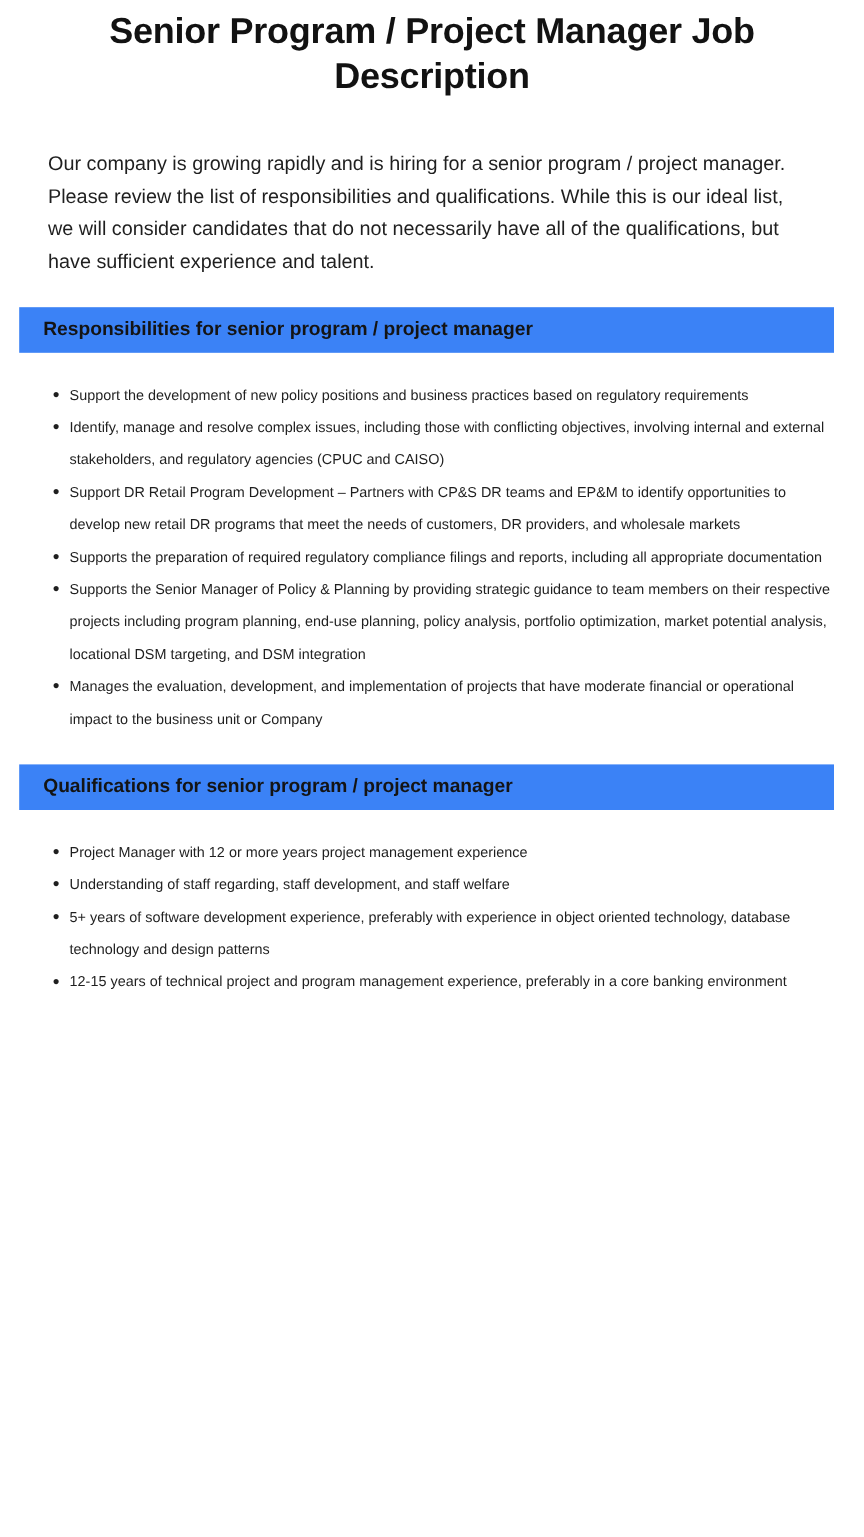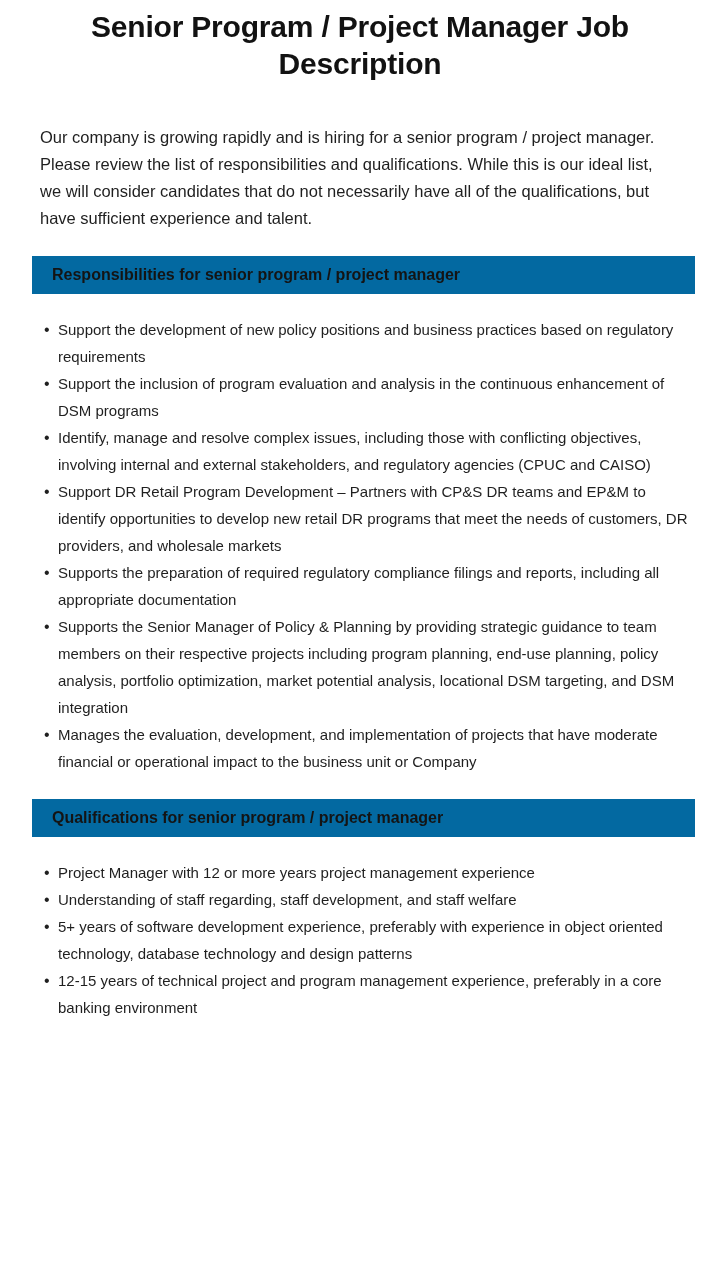--- a/index.html
+++ b/index.html
@@ -42,41 +42,41 @@
     line-height: 27px;
     color: #1f1f1f;
     text-align: left;
   }
 
   
   .section {
     margin: 0;
   }
   .section-header {
-    background: #0369a1;
-    margin: 24px 25px 0 32px;
+    background: #3b82f6;
+    margin: 24px 25px 0 16px;
     padding: 9px 0 9px 20px;
     font-size: 16px;
     line-height: 20px;
     font-weight: 700;
     color: #141414;
     box-sizing: border-box;
   }
 
   
   ul.bullets {
     list-style: none;
     margin: 0;
     padding: 22px 28px 0 44px;
   }
   ul.bullets li {
     position: relative;
     padding-left: 14px;
     margin: 0 0 0 0;
-    font-size: 15px;
+    font-size: 12px;
     line-height: 27px;
     color: #1f1f1f;
   }
   ul.bullets li::before {
     content: "\2022";
     position: absolute;
     left: 0;
     top: 0;
     font-size: 16px;
     line-height: 27px;
@@ -93,21 +93,20 @@
 <div class="page">
 
   <h1 class="doc-title">Senior Program / Project Manager Job Description</h1>
 
   <p class="intro">Our company is growing rapidly and is hiring for a senior program / project manager. Please review the list of responsibilities and qualifications. While this is our ideal list, we will consider candidates that do not necessarily have all of the qualifications, but have sufficient experience and talent.</p>
 
   <div class="section">
     <div class="section-header">Responsibilities for senior program / project manager</div>
     <ul class="bullets">
       <li>Support the development of new policy positions and business practices based on regulatory requirements</li>
-      <li>Support the inclusion of program evaluation and analysis in the continuous enhancement of DSM programs</li>
       <li>Identify, manage and resolve complex issues, including those with conflicting objectives, involving internal and external stakeholders, and regulatory agencies (CPUC and CAISO)</li>
       <li>Support DR Retail Program Development – Partners with CP&amp;S DR teams and EP&amp;M to identify opportunities to develop new retail DR programs that meet the needs of customers, DR providers, and wholesale markets</li>
       <li>Supports the preparation of required regulatory compliance filings and reports, including all appropriate documentation</li>
       <li>Supports the Senior Manager of Policy &amp; Planning by providing strategic guidance to team members on their respective projects including program planning, end-use planning, policy analysis, portfolio optimization, market potential analysis, locational DSM targeting, and DSM integration</li>
       <li>Manages the evaluation, development, and implementation of projects that have moderate financial or operational impact to the business unit or Company</li>
     </ul>
   </div>
 
   <div class="section">
     <div class="section-header">Qualifications for senior program / project manager</div>

